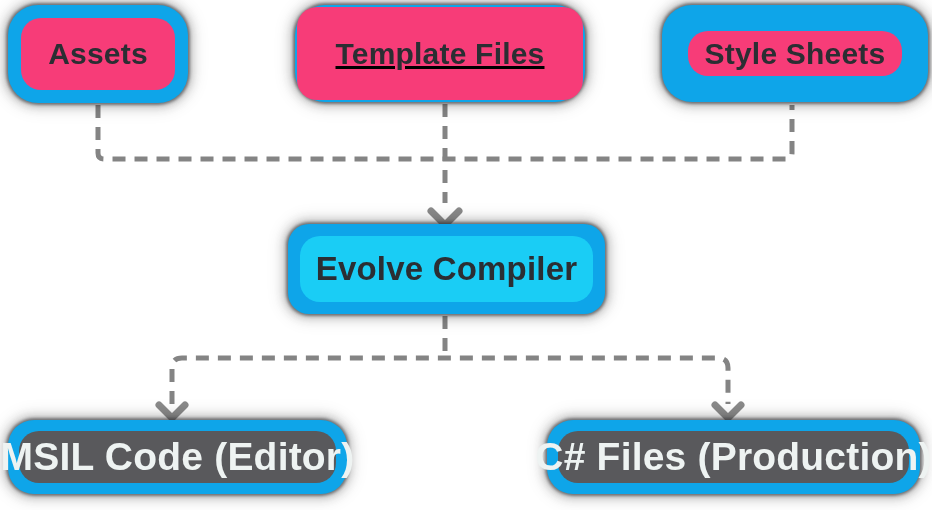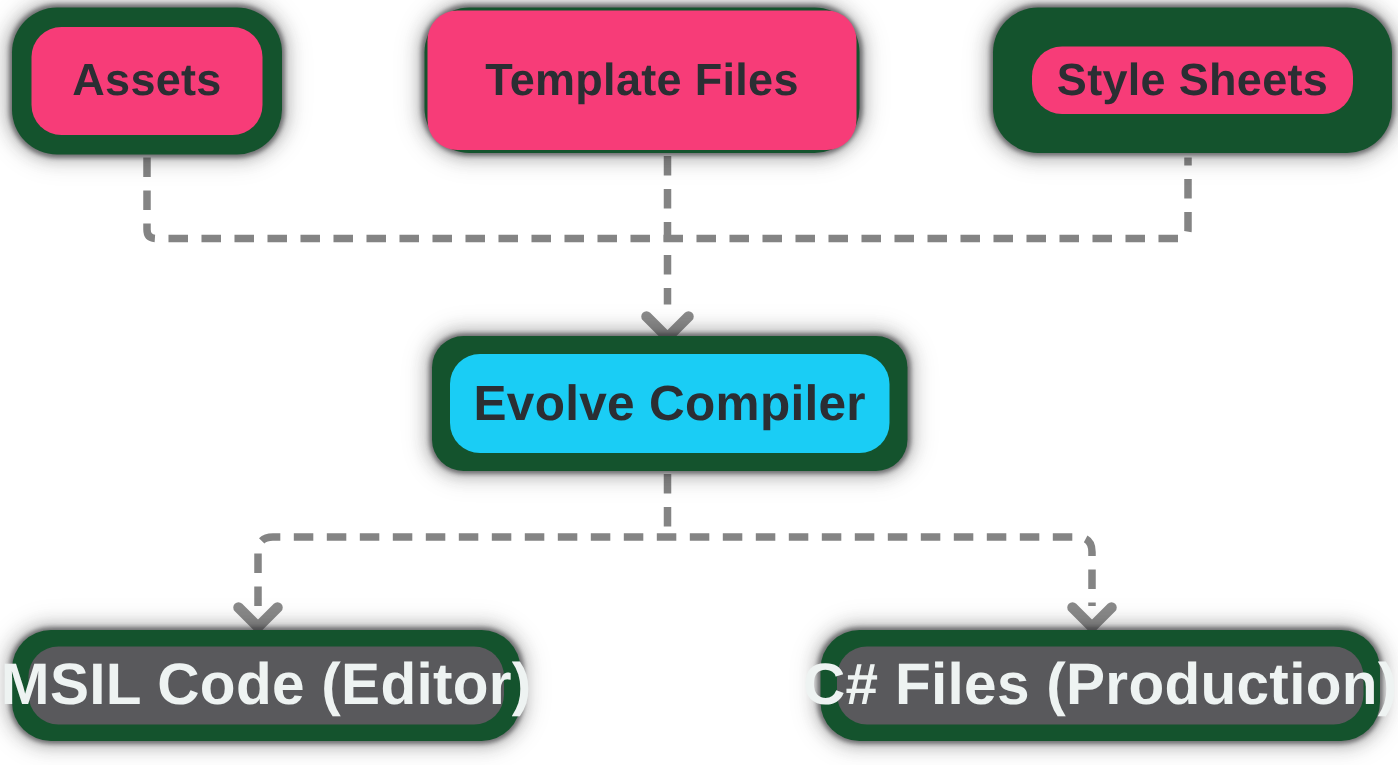--- a/index.html
+++ b/index.html
@@ -29,21 +29,21 @@
   }
   .arrowhead {
     fill: none;
     stroke: #8a8a8a;
     stroke-width: 7;
     stroke-linecap: round;
     stroke-linejoin: round;
   }
   .node {
     position: absolute;
-    background: #14532d;
+    background: #0ea5e9;
     border-radius: 30px;
     box-sizing: border-box;
     box-shadow: 0 0 3px 2px rgba(40,40,43,0.55),
                 0 0 9px 5px rgba(40,40,43,0.22),
                 0 0 16px 8px rgba(40,40,43,0.08);
   }
   .node .inner {
     width: 100%;
     height: 100%;
     border-radius: 20px;
@@ -59,21 +59,21 @@
     white-space: nowrap;
   }
   
   .inner.pink { background: #f73c78; }
   .inner.cyan { background: #1acdf5; }
   .inner.gray { background: #59595c; }
   .node .label.light { color: #eef3f2; }
 
   
   .node.assets        { left: 8px;   top: 5px;   width: 180px; height: 98px; padding: 13px; }
-  .node.template      { left: 283px; top: 5px;   width: 290px; height: 97px; padding: 2px; }
+  .node.template      { left: 295px; top: 5px;   width: 290px; height: 97px; padding: 2px; text-decoration: underline; }
   .node.stylesheets   { left: 662px; top: 5px;   width: 266px; height: 97px; padding: 26px; }
   .node.compiler      { left: 288px; top: 224px; width: 317px; height: 90px; padding: 12px; border-radius: 21px; }
   .node.msil          { left: 8px;   top: 420px; width: 339px; height: 74px; padding: 11px; border-radius: 26px; }
   .node.csharp        { left: 547px; top: 420px; width: 373px; height: 74px; padding: 11px; border-radius: 26px; }
 
   .node.assets .label, .node.template .label, .node.stylesheets .label { font-size: 30px; }
   .node.compiler .label { font-size: 33px; }
   .node.msil .label, .node.csharp .label { font-size: 39px; }
 </style>
 </head>

